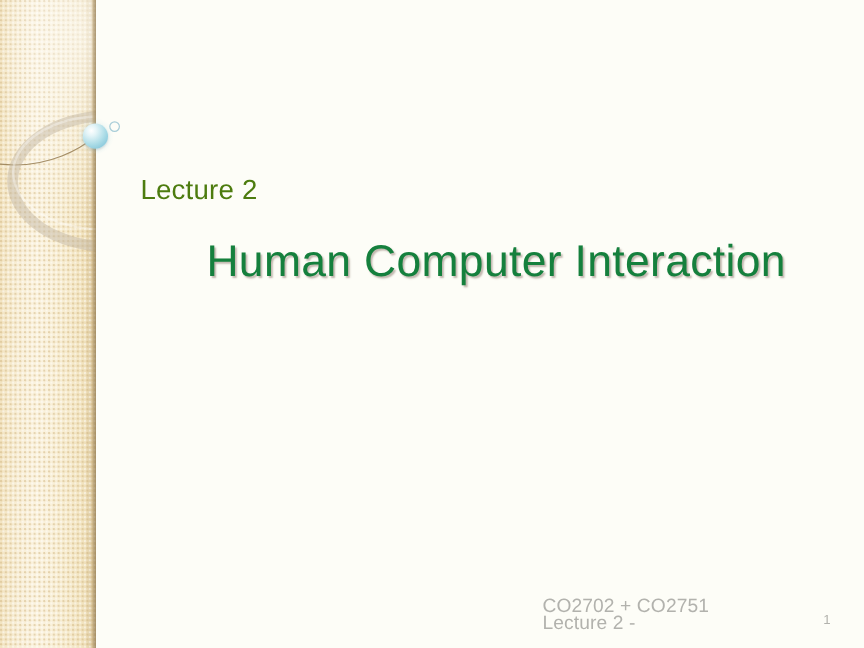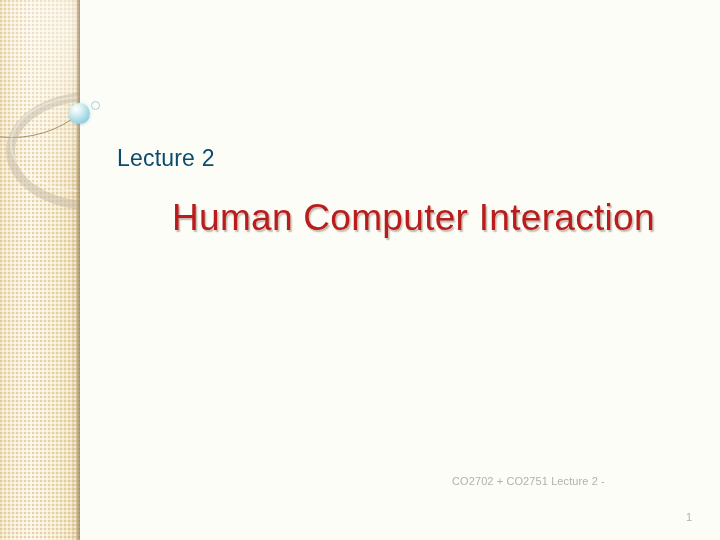--- a/index.html
+++ b/index.html
@@ -125,43 +125,43 @@
     border: 1.2px solid #a8cdd8;
   }
 
   
   .eyebrow {
     position: absolute;
     left: 117px;
     top: 146px;
     font-size: 23px;
     line-height: 1.1;
-    color: #0c4a6e;
+    color: #4d7c0f;
     letter-spacing: 0.2px;
     white-space: nowrap;
   }
   .main-title {
     position: absolute;
     left: 172px;
     top: 198px;
     font-size: 37px;
     line-height: 1.1;
-    color: #b91c1c;
+    color: #15803d;
     letter-spacing: 0.3px;
     white-space: nowrap;
     text-shadow: 1.5px 1.5px 1.5px rgba(120,95,85,0.45);
   }
 
   
   .footer-text {
     position: absolute;
     left: 452px;
-    top: 475px;
+    top: 499px;
     width: 190px;
-    font-size: 11px;
+    font-size: 16px;
     line-height: 13.5px;
     color: #b2b2ad;
     letter-spacing: 0.1px;
   }
   .footer-text .line2 { display: block; }
   .page-number {
     position: absolute;
     left: 686px;
     top: 511px;
     font-size: 11px;

